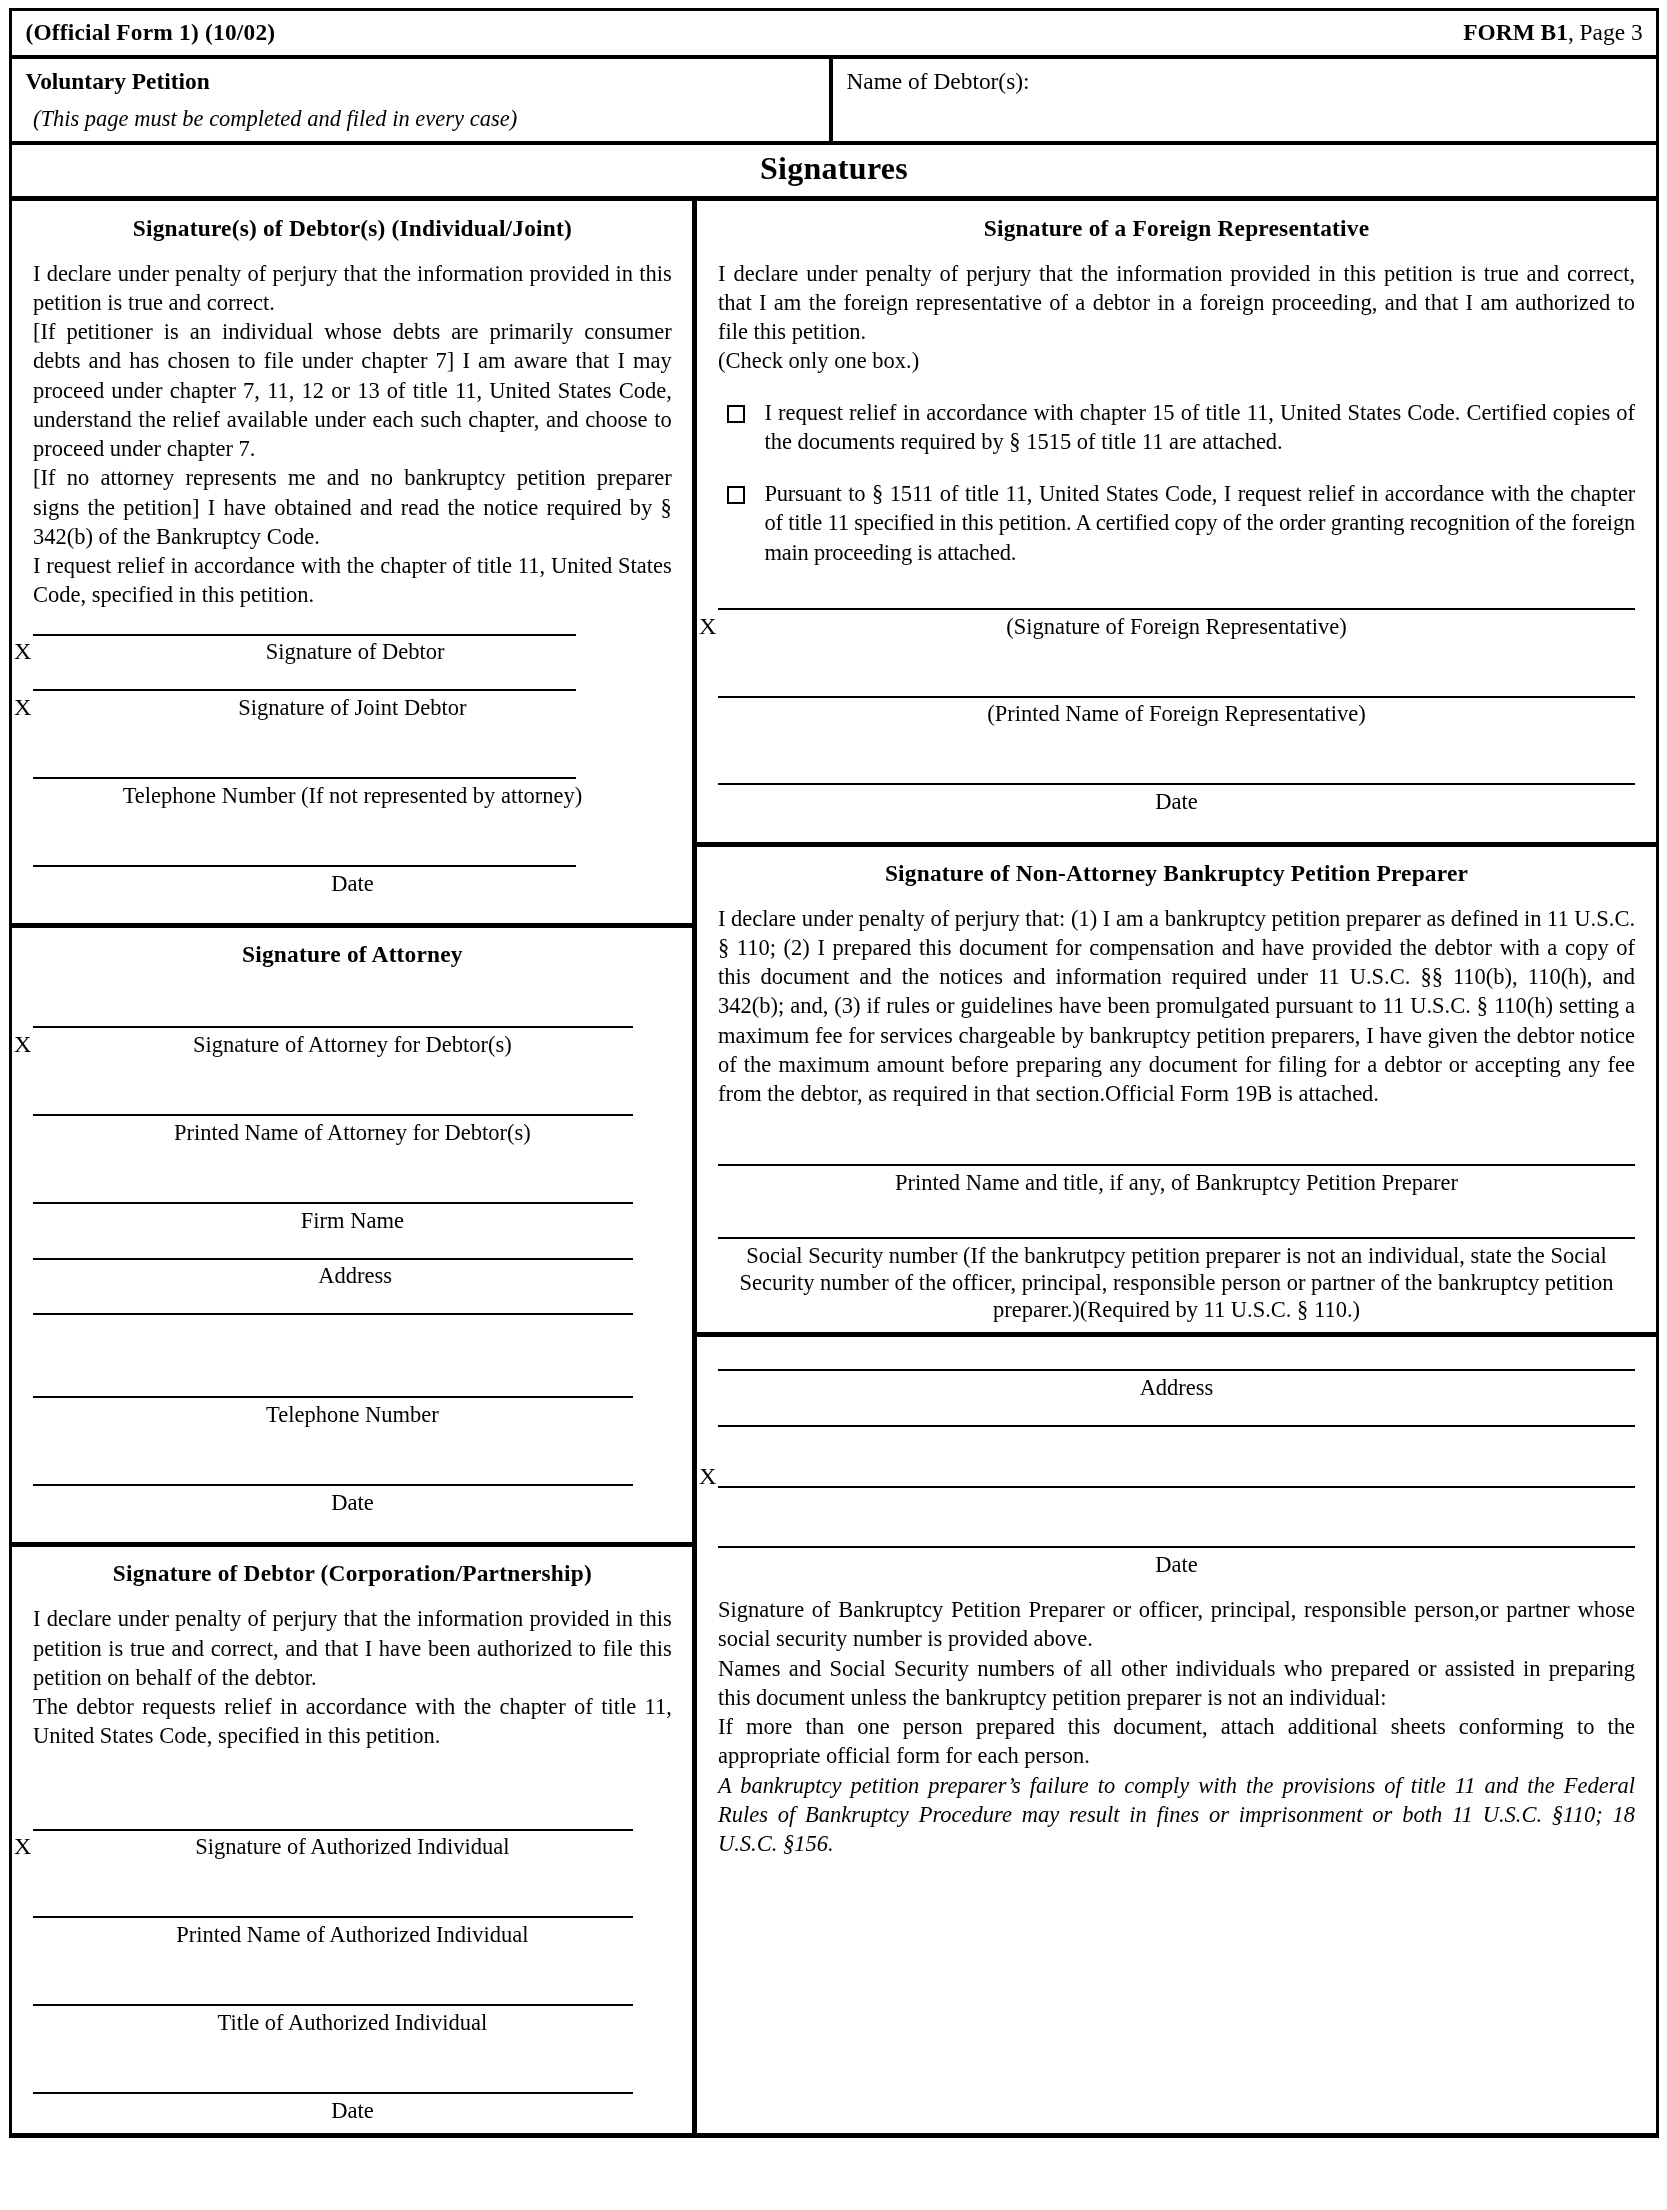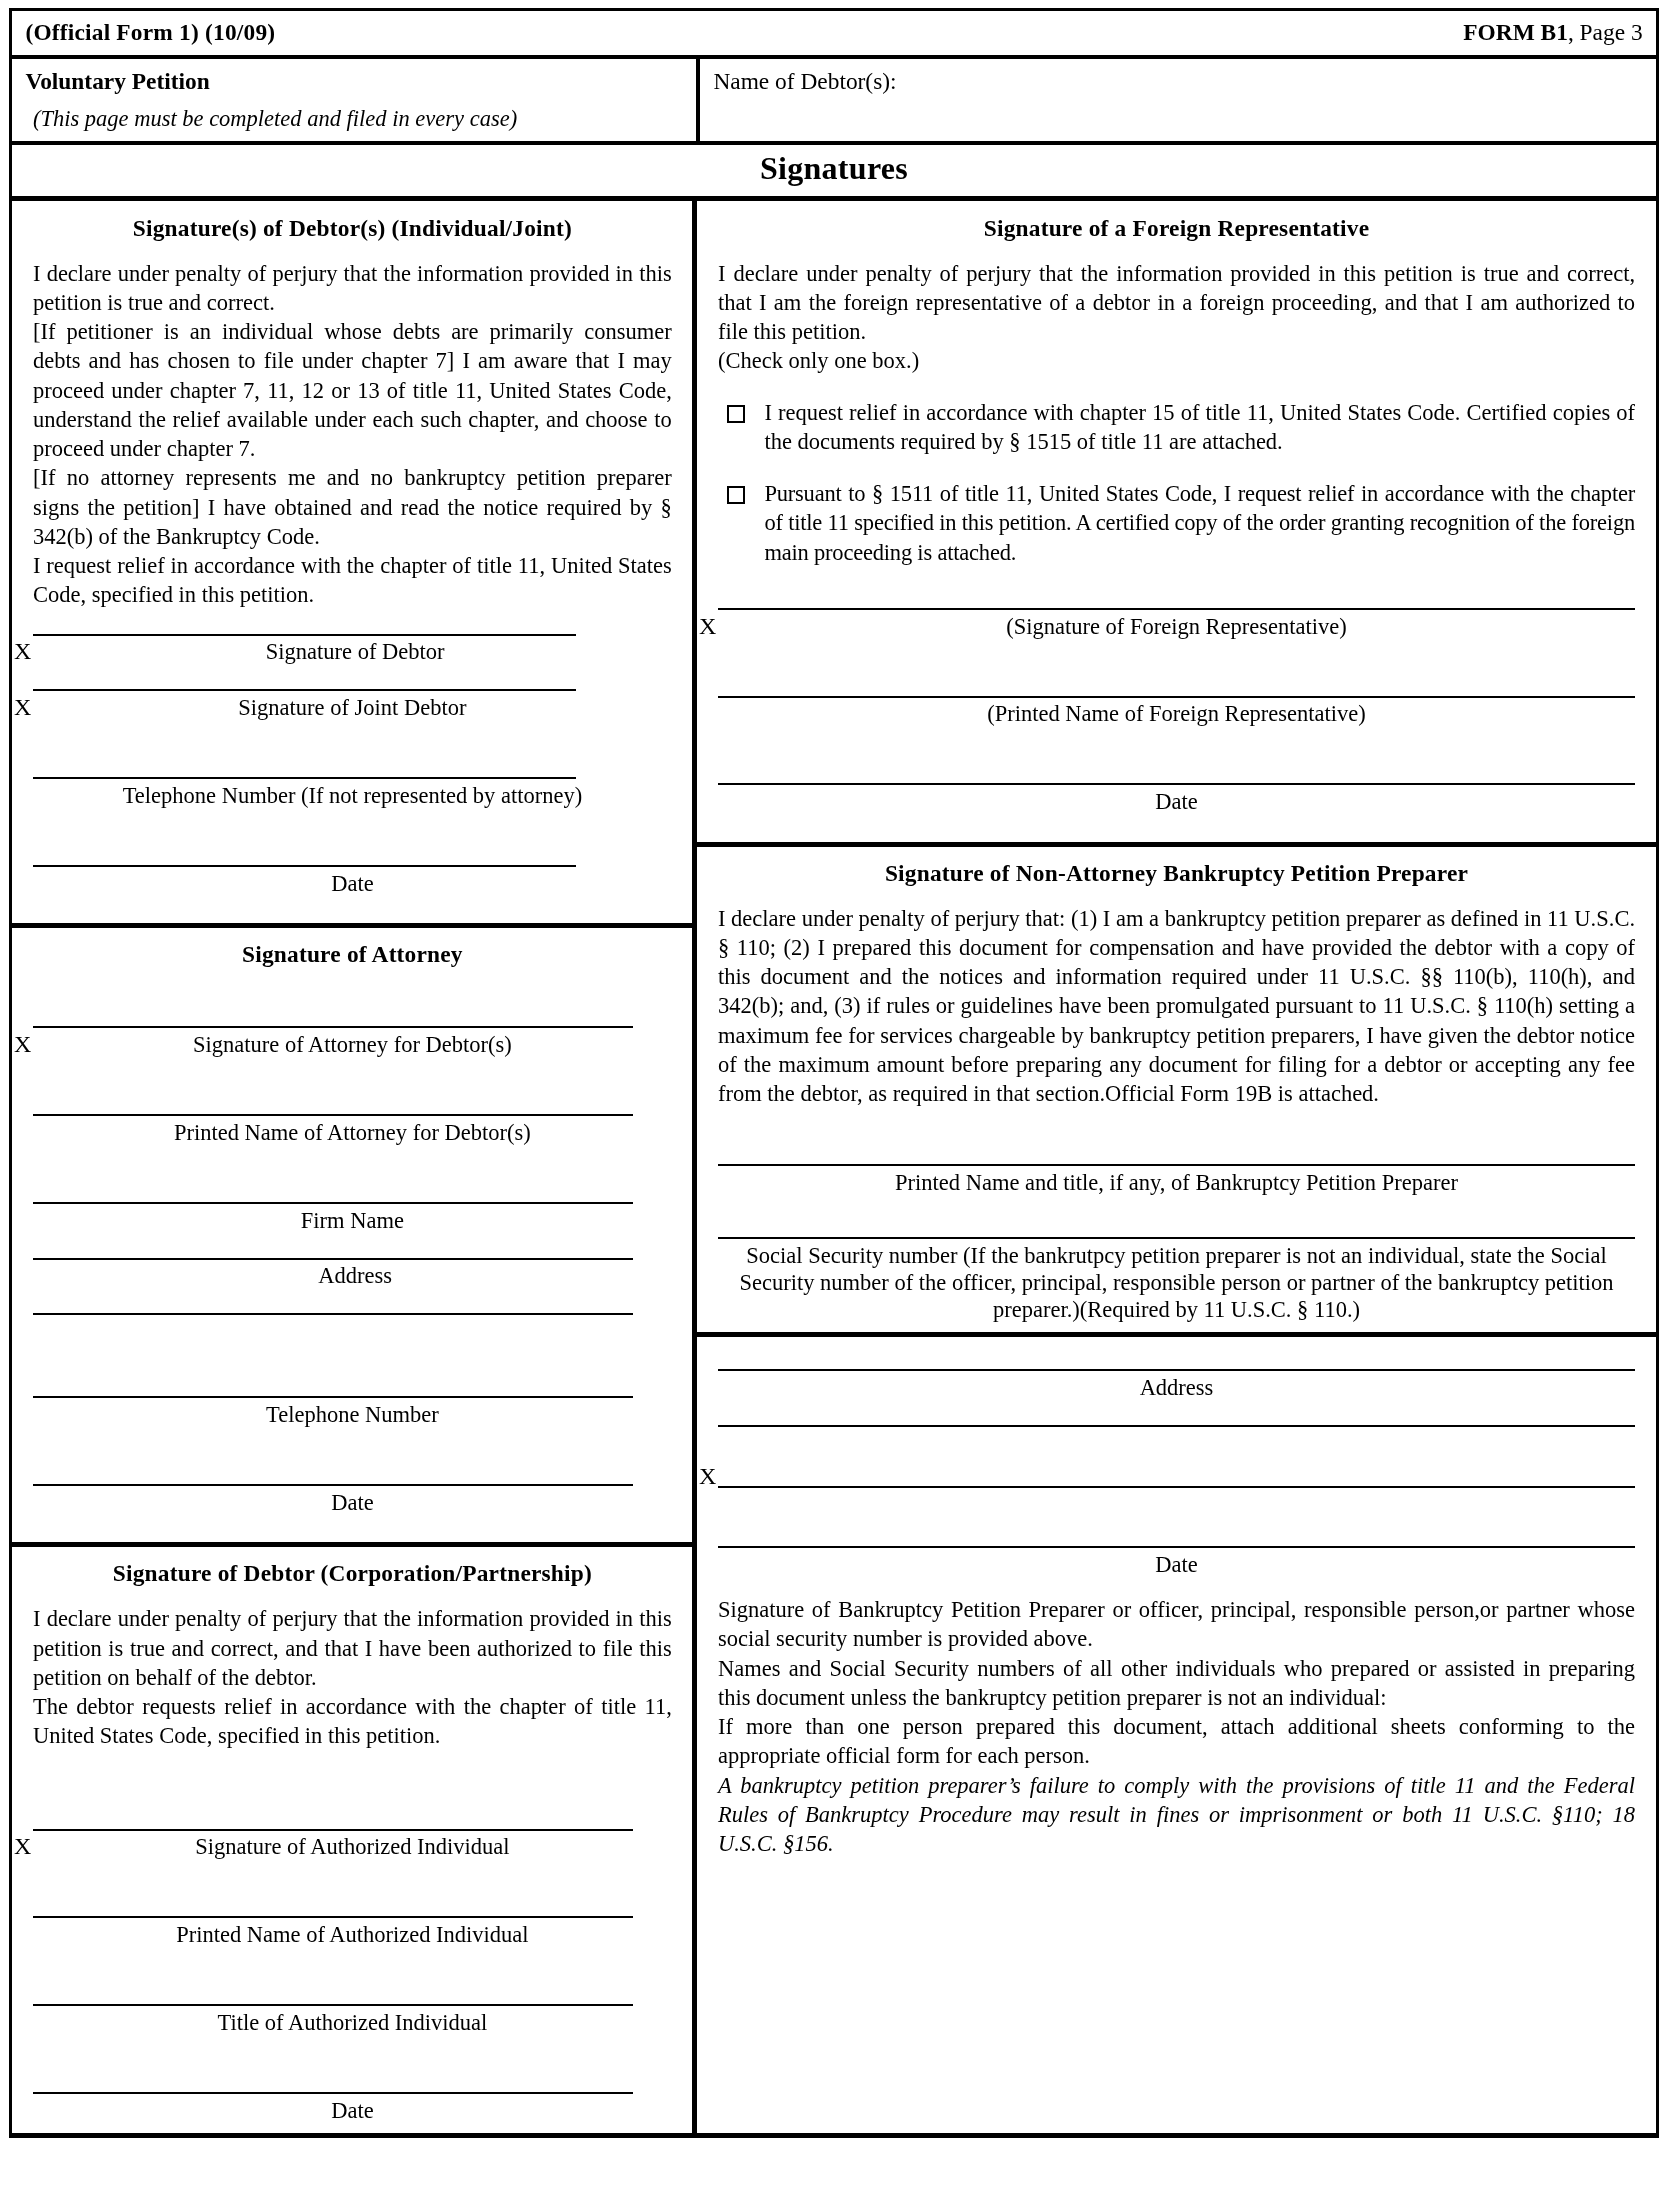--- a/index.html
+++ b/index.html
@@ -49,21 +49,21 @@
   
   .title-row {
     display: flex;
     border-left: 3.7px solid #000;
     border-right: 3.7px solid #000;
     border-bottom: 4.7px solid #000;
     box-sizing: border-box;
     min-height: 86px;
   }
   .title-left {
-    width: 688px;
+    width: 821px;
     box-sizing: border-box;
     padding: 9.4px 0 7.5px 13px;
     border-right: 4.7px solid #000;
   }
   .title-right {
     flex: 1;
     box-sizing: border-box;
     padding: 9.4px 0 7.5px 13px;
   }
   .vp-name {
@@ -193,21 +193,21 @@
   .spacer-sm { height: 17px; }
   .spacer-md { height: 32px; }
   .spacer-lg { height: 54px; }
 </style>
 </head>
 <body>
 
 <div class="page">
 
   <div class="hdr-strip">
-    <span class="hdr-left">(Official Form 1) (10/09)</span>
+    <span class="hdr-left">(Official Form 1) (10/02)</span>
     <span class="hdr-right"><b>FORM B1</b><span>, Page 3</span></span>
   </div>
 
   <div class="title-row">
     <div class="title-left">
       <div class="vp-name">Voluntary Petition</div>
       <div class="vp-sub">(This page must be completed and filed in every case)</div>
     </div>
     <div class="title-right">
       <div class="debtor-name">Name of Debtor(s):</div>

